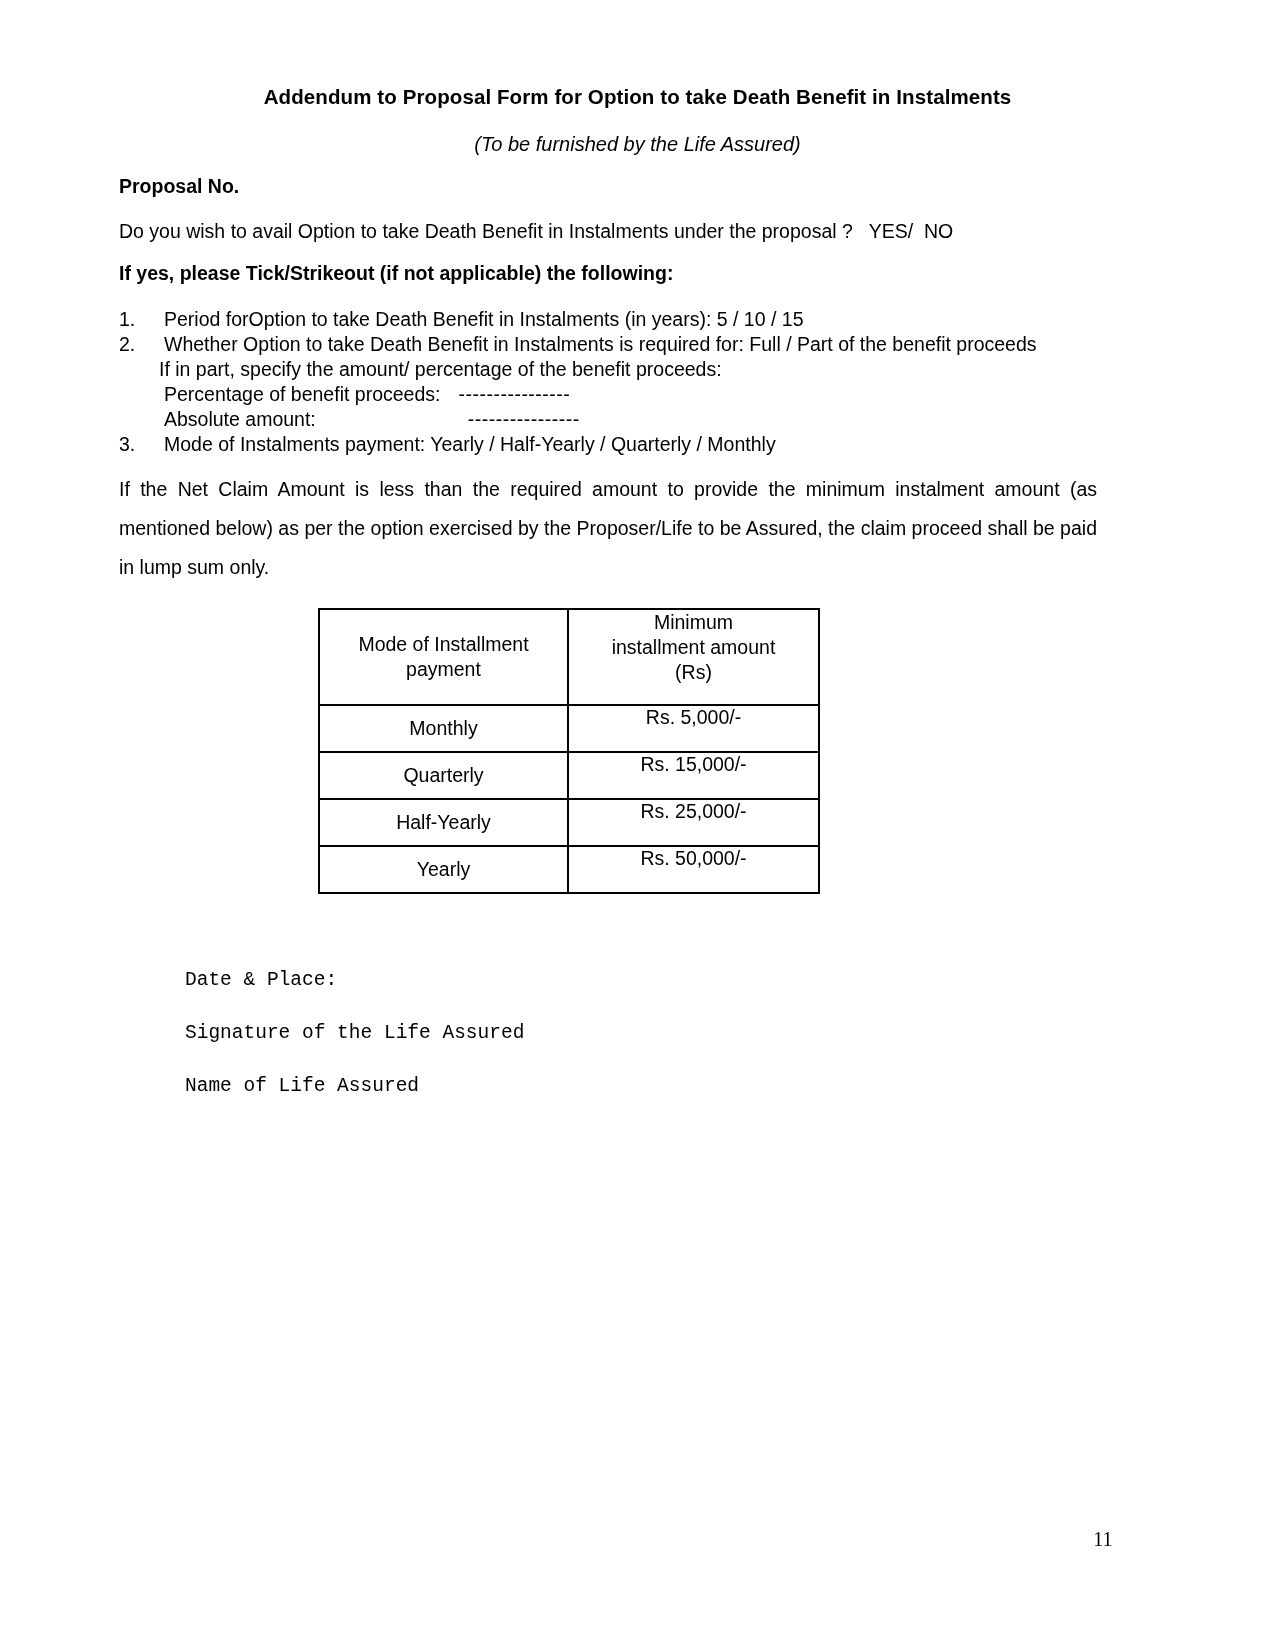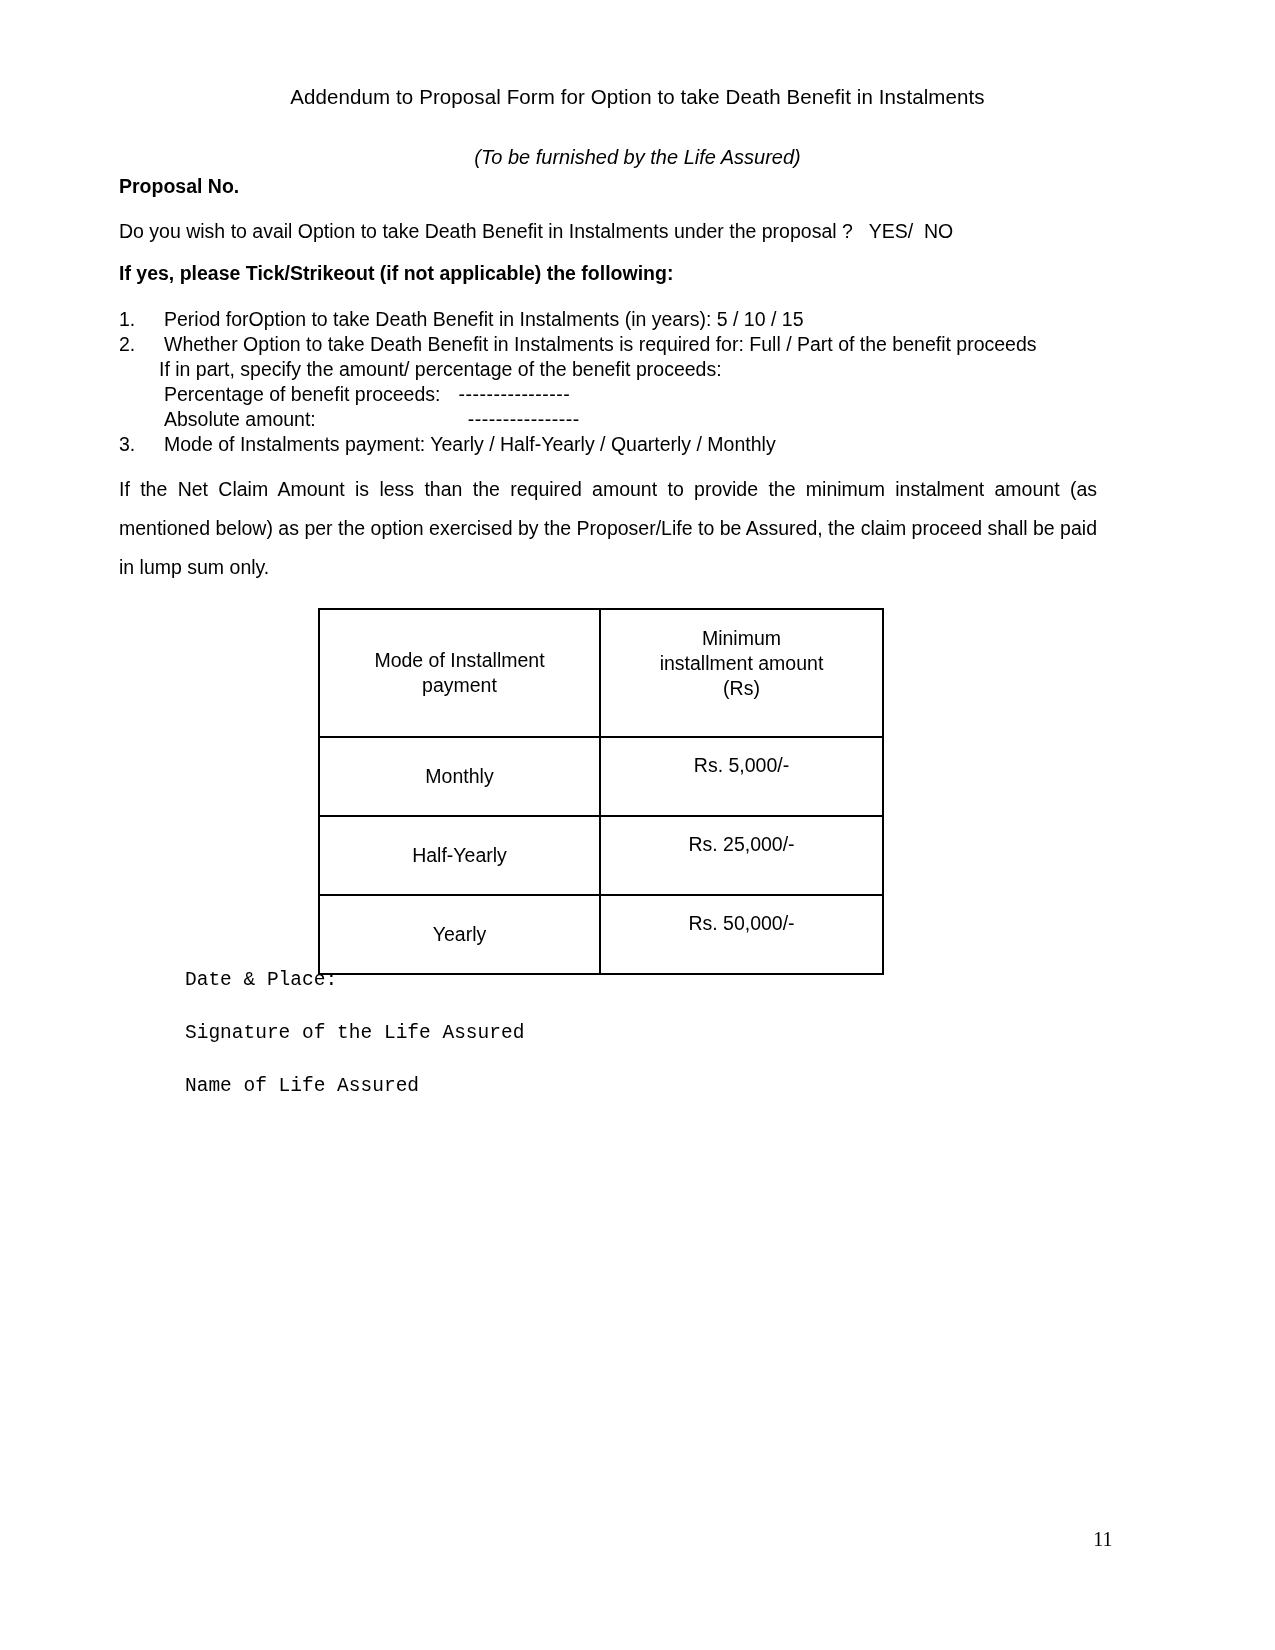--- a/index.html
+++ b/index.html
@@ -25,27 +25,27 @@
   }
 
   
   .doc-title {
     position: absolute;
     left: 0;
     top: 85px;
     width: 1275px;
     text-align: center;
     font-size: 20.5px;
-    font-weight: normal;
+    font-weight: bold;
     letter-spacing: 0.1px;
   }
   .doc-subtitle {
     position: absolute;
     left: 0;
-    top: 146px;
+    top: 133px;
     width: 1275px;
     text-align: center;
     font-size: 20px;
     font-style: italic;
   }
 
   
   .proposal-no {
     position: absolute;
     left: 119px;
@@ -125,21 +125,21 @@
   }
   table.mode-table {
     border-collapse: collapse;
     width: 500px;
     table-layout: fixed;
   }
   table.mode-table td {
     border: 2px solid #000000;
     font-size: 19.5px;
     text-align: center;
-    padding: 16px;
+    padding: 0;
     margin-left: 13px;
   }
   td.hdr-left {
     width: 247px;
     height: 94px;
     vertical-align: middle;
     line-height: 25px;
   }
   td.hdr-right {
     width: 249px;
@@ -228,20 +228,24 @@
             <div>Minimum</div>
             <div>installment amount</div>
             <div>(Rs)</div>
           </td>
         </tr>
         <tr>
           <td class="mode-cell">Monthly</td>
           <td class="amt-cell">Rs. 5,000/-</td>
         </tr>
         <tr>
+          <td class="mode-cell">Quarterly</td>
+          <td class="amt-cell">Rs. 15,000/-</td>
+        </tr>
+        <tr>
           <td class="mode-cell">Half-Yearly</td>
           <td class="amt-cell">Rs. 25,000/-</td>
         </tr>
         <tr>
           <td class="mode-cell">Yearly</td>
           <td class="amt-cell">Rs. 50,000/-</td>
         </tr>
       </tbody>
     </table>
   </div>

